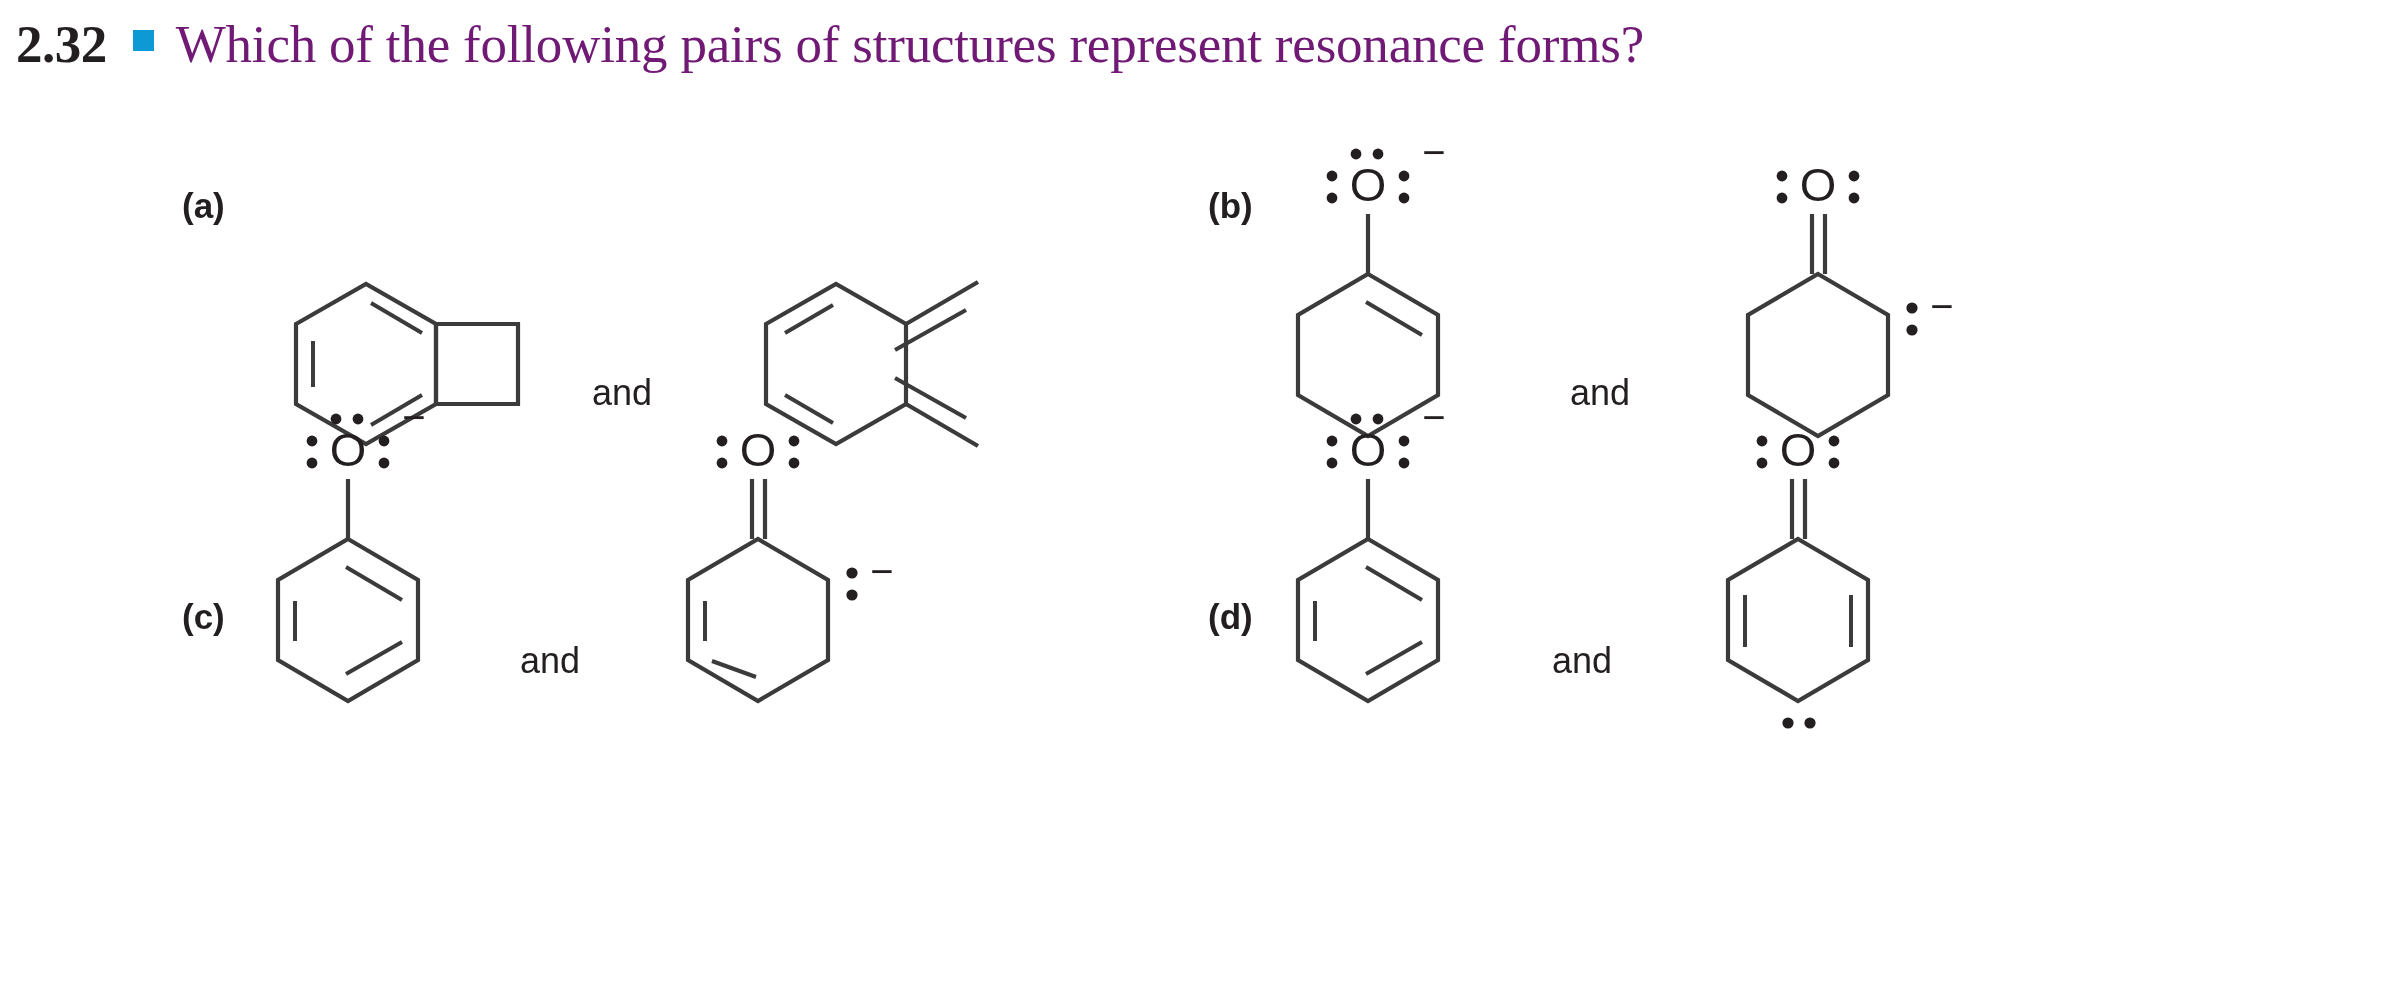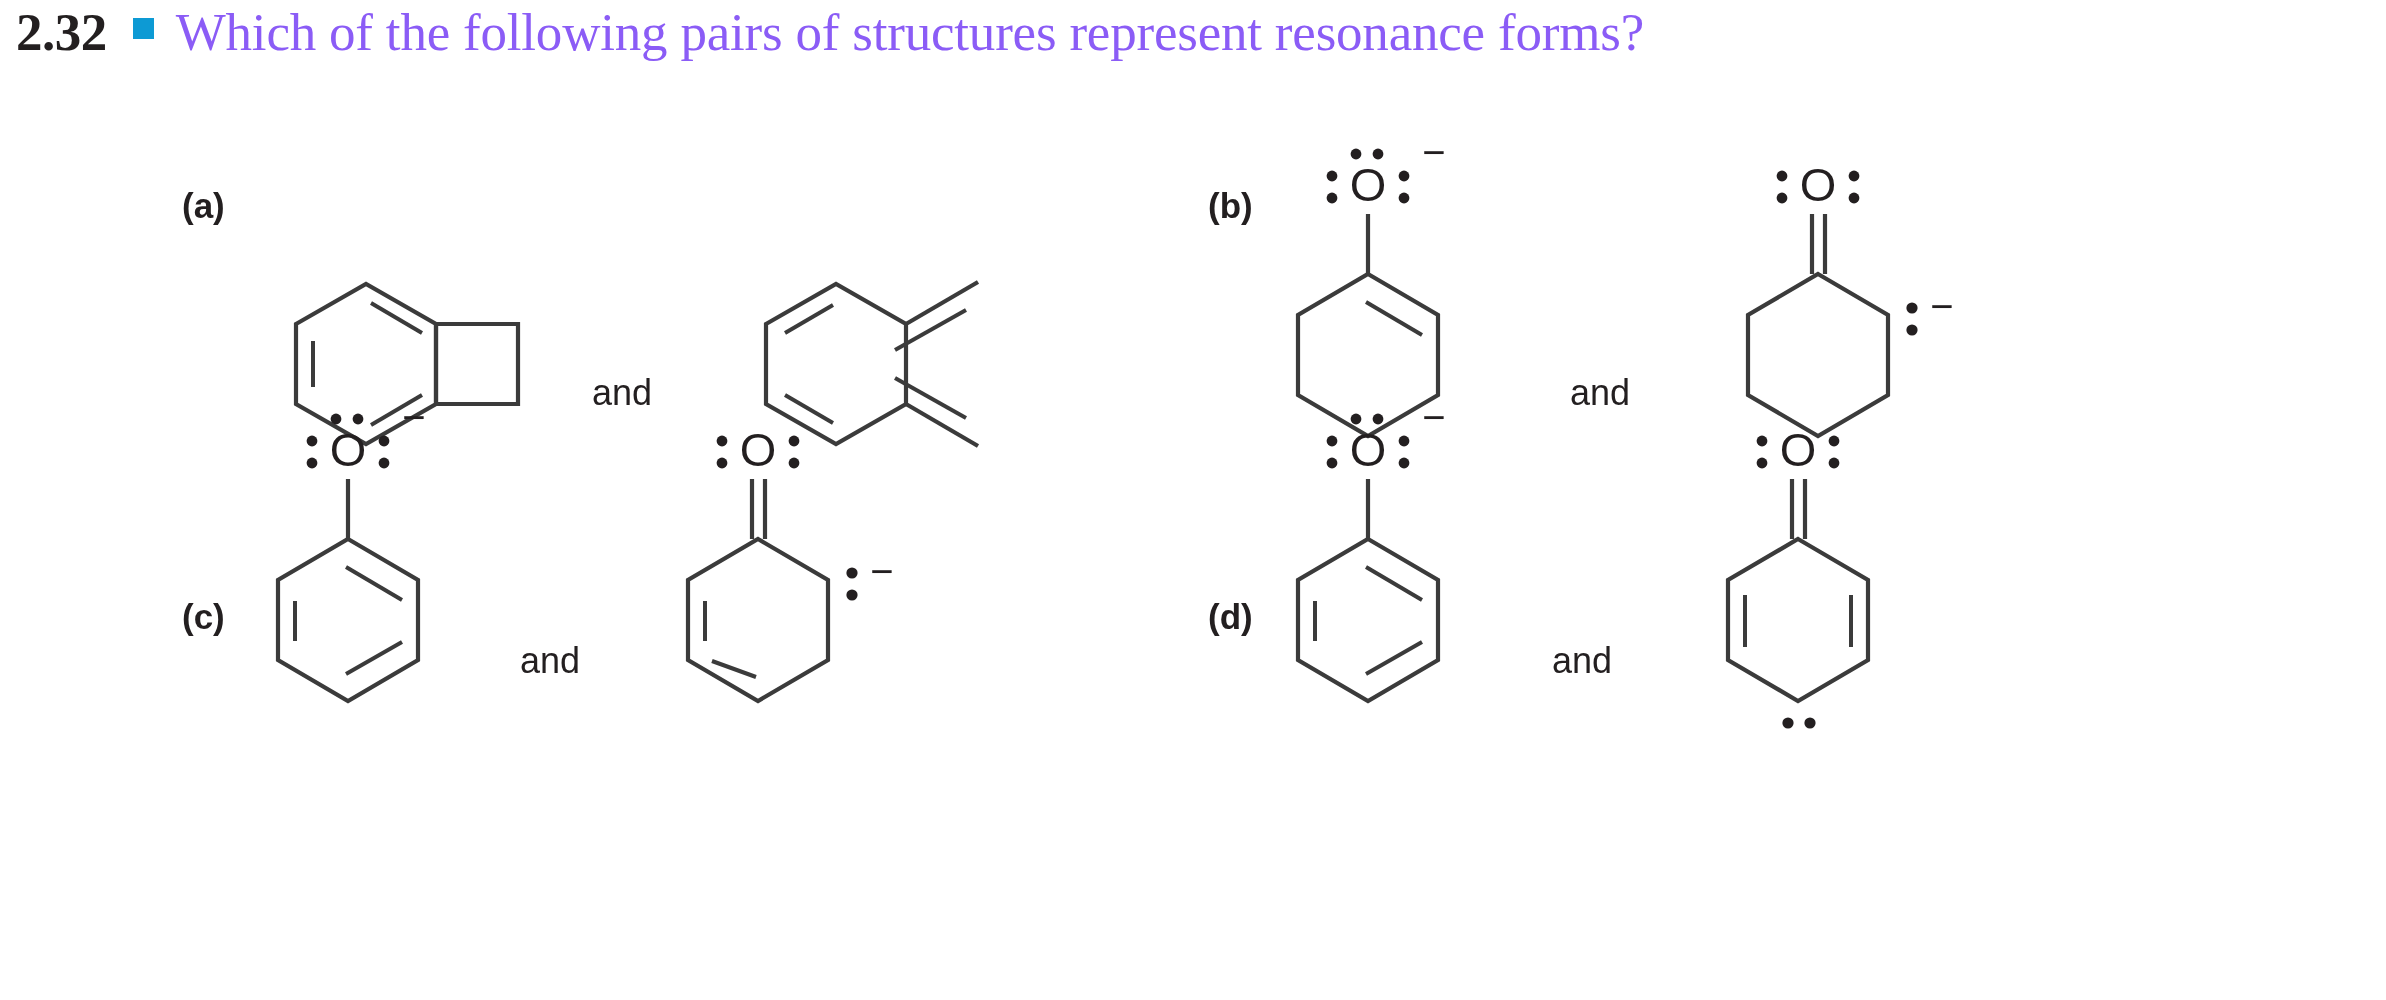--- a/index.html
+++ b/index.html
@@ -14,21 +14,21 @@
   }
   #page {
     position: relative;
     width: 2386px; height: 1000px;
     background: #ffffff;
   }
 
   
   .header {
     position: absolute;
-    left: 16px; top: 2px;
+    left: 16px; top: 14px;
     display: flex;
     align-items: baseline;
     white-space: nowrap;
   }
   .q-num {
     font-family: "Liberation Serif", serif;
     font-weight: bold;
     font-size: 53px;
     color: #231f20;
     letter-spacing: -0.5px;
@@ -37,21 +37,21 @@
     display: inline-block;
     width: 21px; height: 21px;
     background: #0d9ad4;
     margin: 0 22px 0 26px;
     position: relative;
     top: -11px;
   }
   .q-text {
     font-family: "Liberation Serif", serif;
     font-size: 53px;
-    color: #8b5cf6;
+    color: #701a75;
     letter-spacing: -0.2px;
   }
 
   
   .plabel {
     position: absolute;
     font-family: "Liberation Sans", sans-serif;
     font-weight: bold;
     font-size: 35px;
     color: #231f20;

